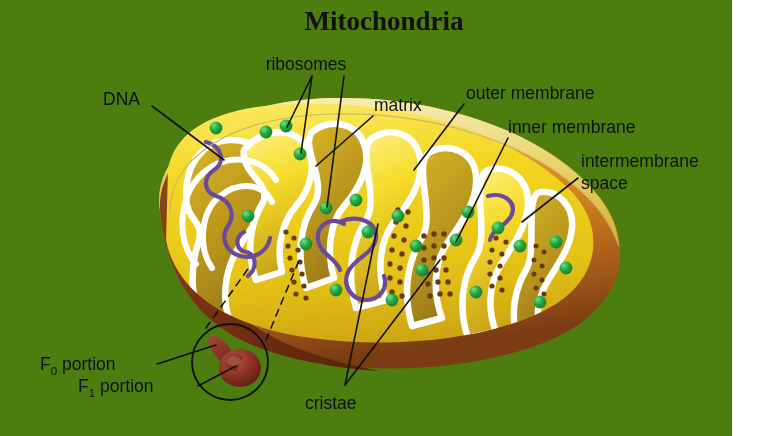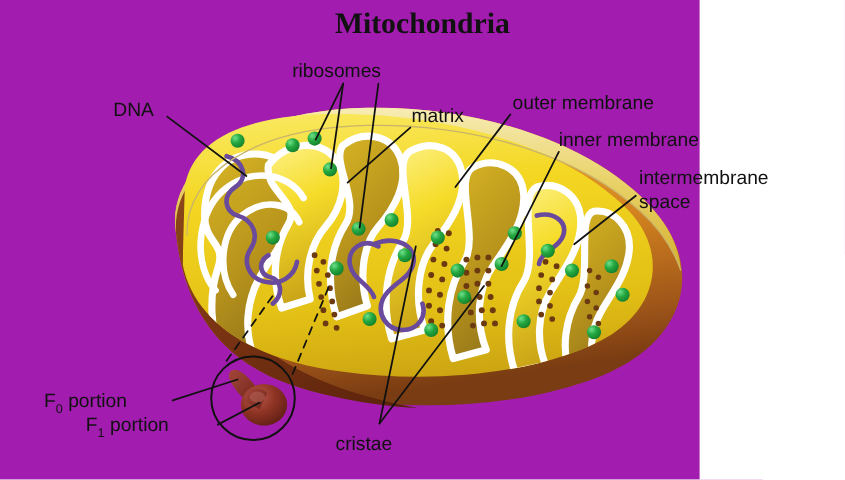--- a/index.html
+++ b/index.html
@@ -1,18 +1,18 @@
 <!DOCTYPE html>
 <html><head>
 <meta charset="utf-8">
 <style>
   html,body{margin:0;padding:0;background:#ffffff;}
   body{width:768px;height:436px;overflow:hidden;
        font-family:"Liberation Sans",sans-serif;}
-  #stage{position:relative;width:636px;height:436px;background:#a21caf;}
+  #stage{position:relative;width:732px;height:436px;background:#4d7c0f;}
   svg#fig{position:absolute;left:0;top:0;width:768px;height:436px;display:block;}
   .ttl{font-family:"Liberation Serif",serif;font-weight:700;font-size:27px;fill:#111;}
   .lbl{font-family:"Liberation Sans",sans-serif;font-size:17.5px;fill:#111;}
   .sub{font-size:11.5px;}
   .ldr{stroke:#111;stroke-width:1.6;fill:none;stroke-linecap:round;}
   .dash{stroke:#111;stroke-width:1.6;fill:none;stroke-dasharray:7 6;stroke-linecap:round;}
   .mcirc{stroke:#111;stroke-width:1.8;fill:none;}
 </style>
 </head>
 <body>

